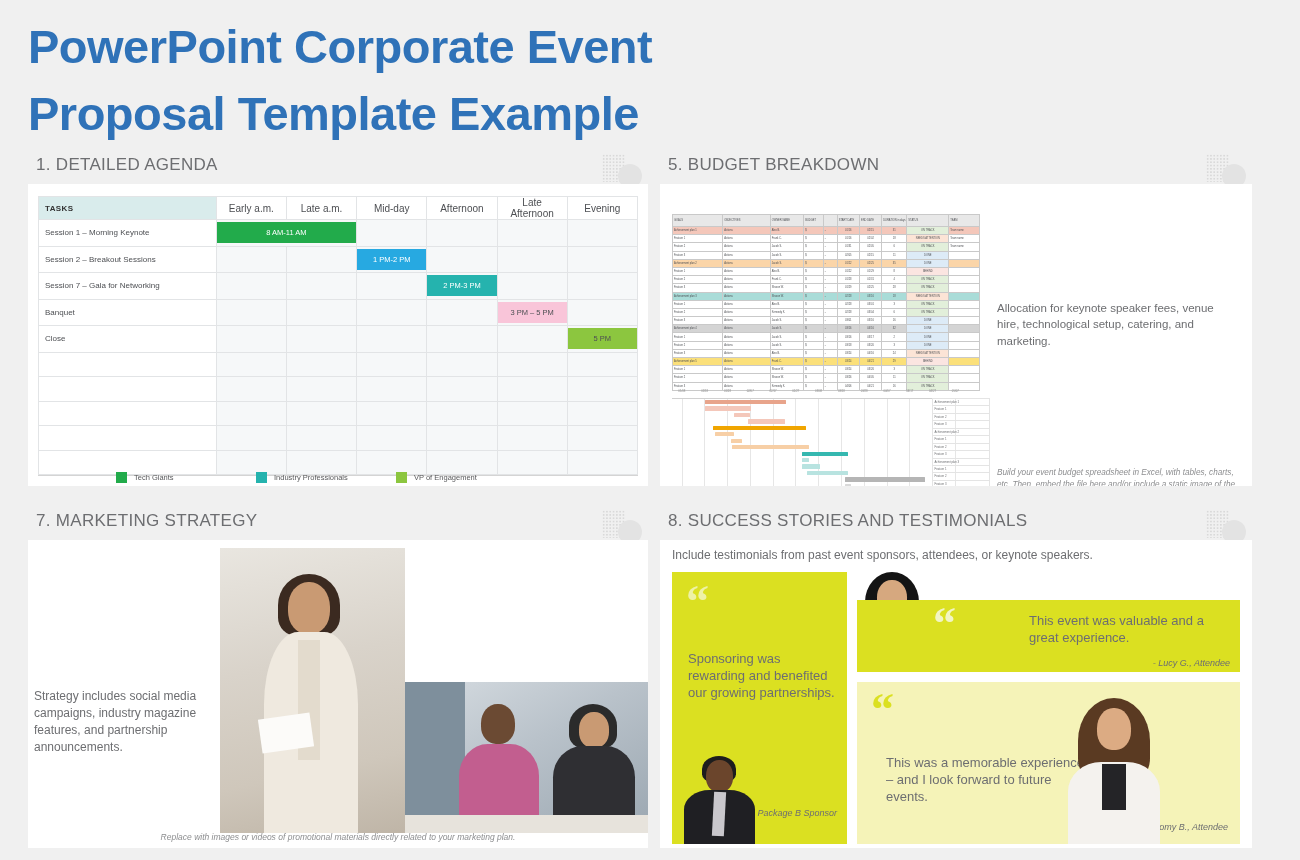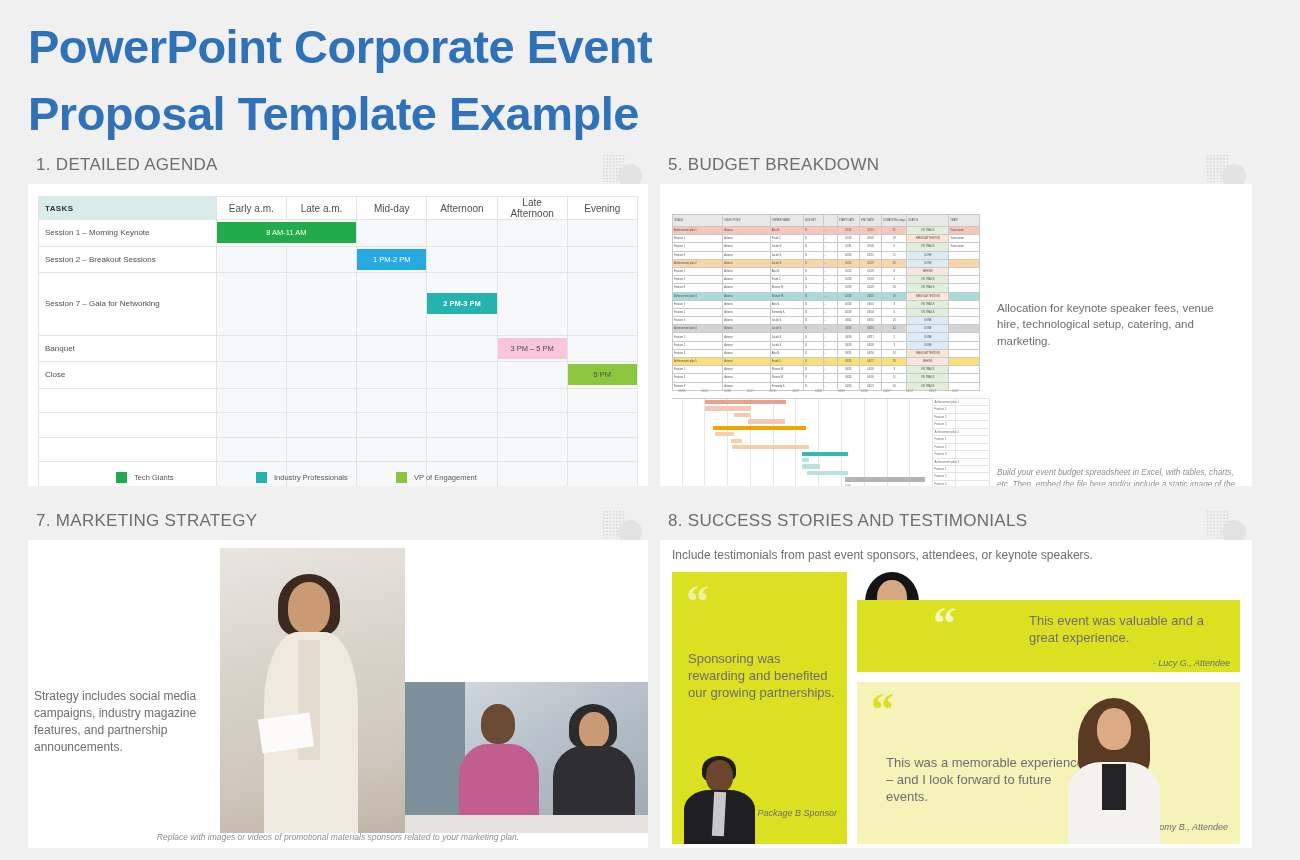--- a/index.html
+++ b/index.html
@@ -219,21 +219,21 @@
                 </td>
                 <td class="slot"></td>
                 <td class="slot"></td>
                 <td class="slot"></td>
               </tr>
               <tr>
                 <td class="task">Session 7 – Gala for Networking</td>
                 <td class="slot"></td>
                 <td class="slot"></td>
                 <td class="slot"></td>
-                <td class="slot" colspan="1" style="padding: 19px 6px; font-weight: bold;">
+                <td class="slot" colspan="1" style="padding: 1px 6px;">
                   <span class="bar" style="background: rgb(37, 179, 174); color: rgb(255, 255, 255);">2 PM-3 PM</span>
                 </td>
                 <td class="slot"></td>
                 <td class="slot"></td>
               </tr>
               <tr>
                 <td class="task">Banquet</td>
                 <td class="slot"></td>
                 <td class="slot"></td>
                 <td class="slot"></td>
@@ -707,21 +707,21 @@
           <div style="position:absolute;left:0;top:0;width:60px;height:151px;background:#7e8f9c;"></div>
           <div class="head" style="left:76px;top:22px;width:34px;height:40px;background:#6b4a33;"></div>
           <div class="body" style="left:54px;top:62px;width:80px;height:89px;background:#c25e8f;"></div>
           <div class="hair" style="left:164px;top:22px;width:48px;height:44px;background:#2b2b2b;"></div>
           <div class="head" style="left:174px;top:30px;width:30px;height:36px;background:#c99a73;"></div>
           <div class="body" style="left:148px;top:64px;width:82px;height:87px;background:#2f2f33;"></div>
           <div style="position:absolute;left:0;bottom:0;width:253px;height:18px;background:#e7e3dc;"></div>
         </div>
       </div>
 
-      <div class="mk-cap">Replace with images or videos of promotional materials sponsors related to your marketing plan.</div>
+      <div class="mk-cap">Replace with images or videos of promotional materials directly related to your marketing plan.</div>
     </div>
   </div>
 
   <div class="panel" id="panel8">
     <div class="panel-head">
       <div class="panel-title">8. SUCCESS STORIES AND TESTIMONIALS</div>
       <div class="deco">
         <div class="dots"></div>
         <div class="circ"></div>
       </div>

